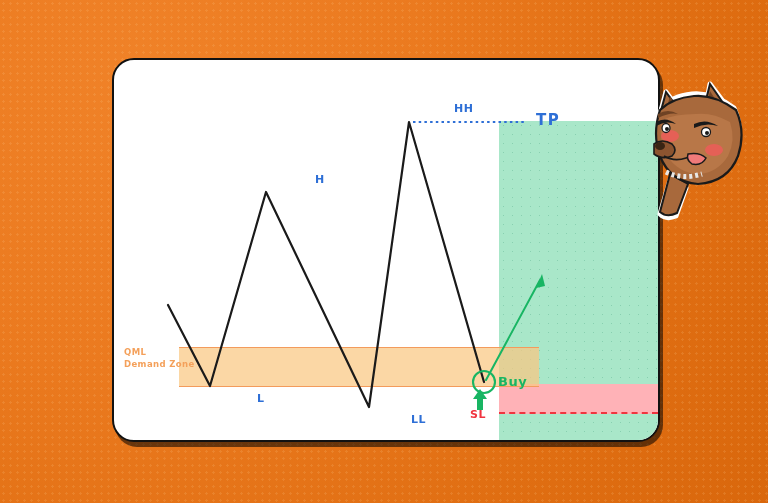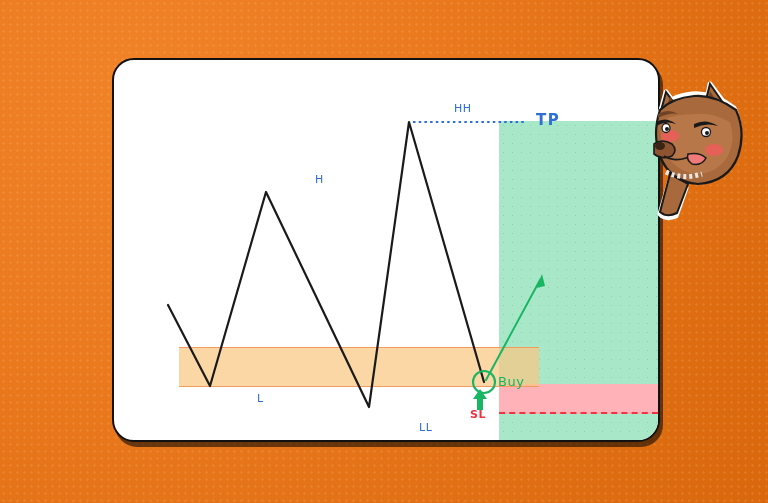--- a/index.html
+++ b/index.html
@@ -36,30 +36,30 @@
     background:#FFB2B7;
     border-bottom:2px dashed #F0343F;
   }
   #demand-zone{
     left:65px;top:287px;width:360px;height:38px;
     background:rgba(250,200,130,.72);
     border-top:1.5px solid #F39B5C;
     border-bottom:1.5px solid #F39B5C;
   }
   #svg-chart{position:absolute;left:0;top:0;width:544px;height:380px;}
-  .lbl{position:absolute;font-weight:normal;letter-spacing:.5px;white-space:nowrap;}
+  .lbl{position:absolute;font-weight:bold;letter-spacing:.5px;white-space:nowrap;}
   .lbl-blue{color:#2E6FD6;font-size:11px;}
   .lbl-tp{color:#2E6FD6;font-size:15px;font-weight:bold;letter-spacing:1.5px;text-align:right;}
   .lbl-green{color:#18B563;font-size:13px;}
   .lbl-red{color:#F0343F;font-size:11px;font-weight:bold;}
   .lbl-orange{color:#F4A05A;font-size:8.5px;font-weight:bold;line-height:12px;letter-spacing:.4px;}
   #lbl-hh{left:340px;top:42px;}
   #lbl-h{left:201px;top:113px;}
   #lbl-l{left:143px;top:332px;}
-  #lbl-ll{left:297px;top:361px;margin-left:8px;}
+  #lbl-ll{left:297px;top:353px;}
   #lbl-tp{left:422px;top:51px;}
   #lbl-buy{left:384px;top:314px;}
   #lbl-sl{left:356px;top:348px;}
   #lbl-qml{left:10px;top:286px;text-align:left;}
   #mascot{position:absolute;left:652px;top:62px;width:116px;height:160px;}
 </style>
 </head>
 <body>
 
 <div id="bg">
@@ -90,20 +90,24 @@
   </svg>
 
   <div class="lbl lbl-blue" id="lbl-hh">HH</div>
   <div class="lbl lbl-blue" id="lbl-h">H</div>
   <div class="lbl lbl-blue" id="lbl-l">L</div>
   <div class="lbl lbl-blue" id="lbl-ll">LL</div>
   <div class="lbl lbl-tp" id="lbl-tp">TP</div>
   <div class="lbl lbl-green" id="lbl-buy">Buy</div>
   <div class="lbl lbl-red" id="lbl-sl">SL</div>
 
+  <div class="lbl lbl-orange" id="lbl-qml">
+    <div>QML</div>
+    <div>Demand Zone</div>
+  </div>
 
 </div>
 
 <svg id="mascot" viewBox="0 0 116 160">
   <g stroke="#FFFFFF" stroke-width="5" stroke-linejoin="round">
     <path d="M18,118 L8,152 Q14,158 24,154 L34,126 Z" fill="#A8693C"></path>
     <path d="M14,30 L6,60 L30,52 Z" fill="#A8693C"></path>
     <path d="M58,22 L76,46 L52,54 Z" fill="#A8693C"></path>
     <path d="M10,46 Q2,70 10,92 Q20,118 46,120 Q74,118 84,92 Q92,68 82,46 Q60,30 40,32 Q20,34 10,46 Z" fill="#B2norm"></path>
   </g>

